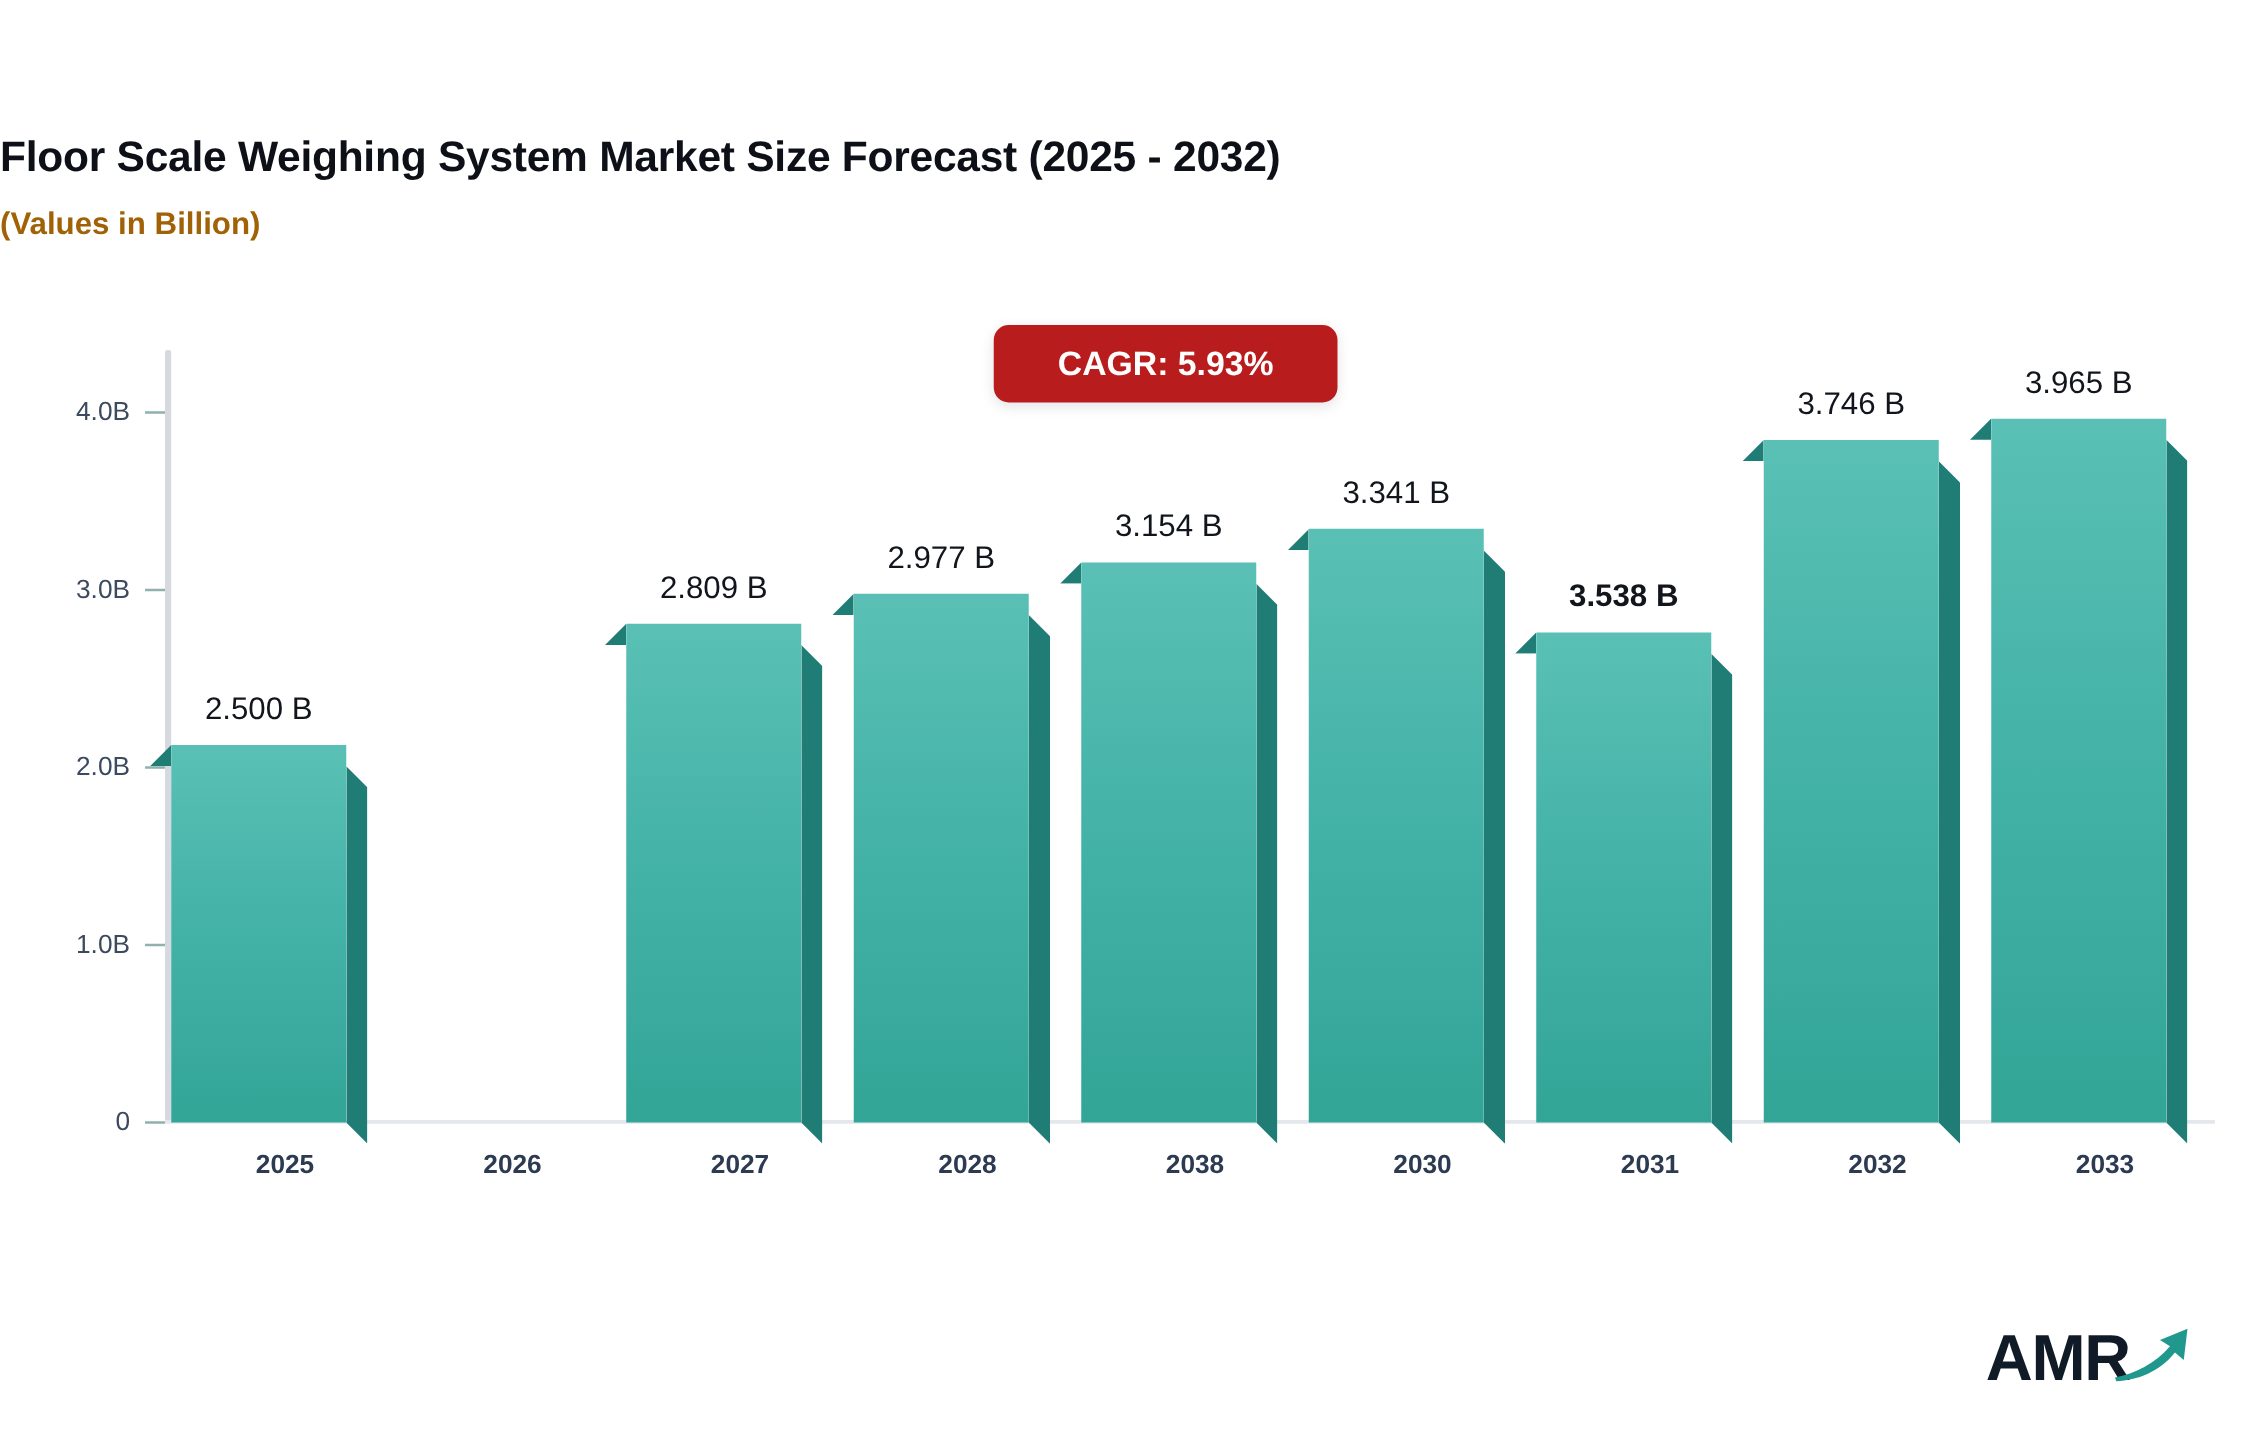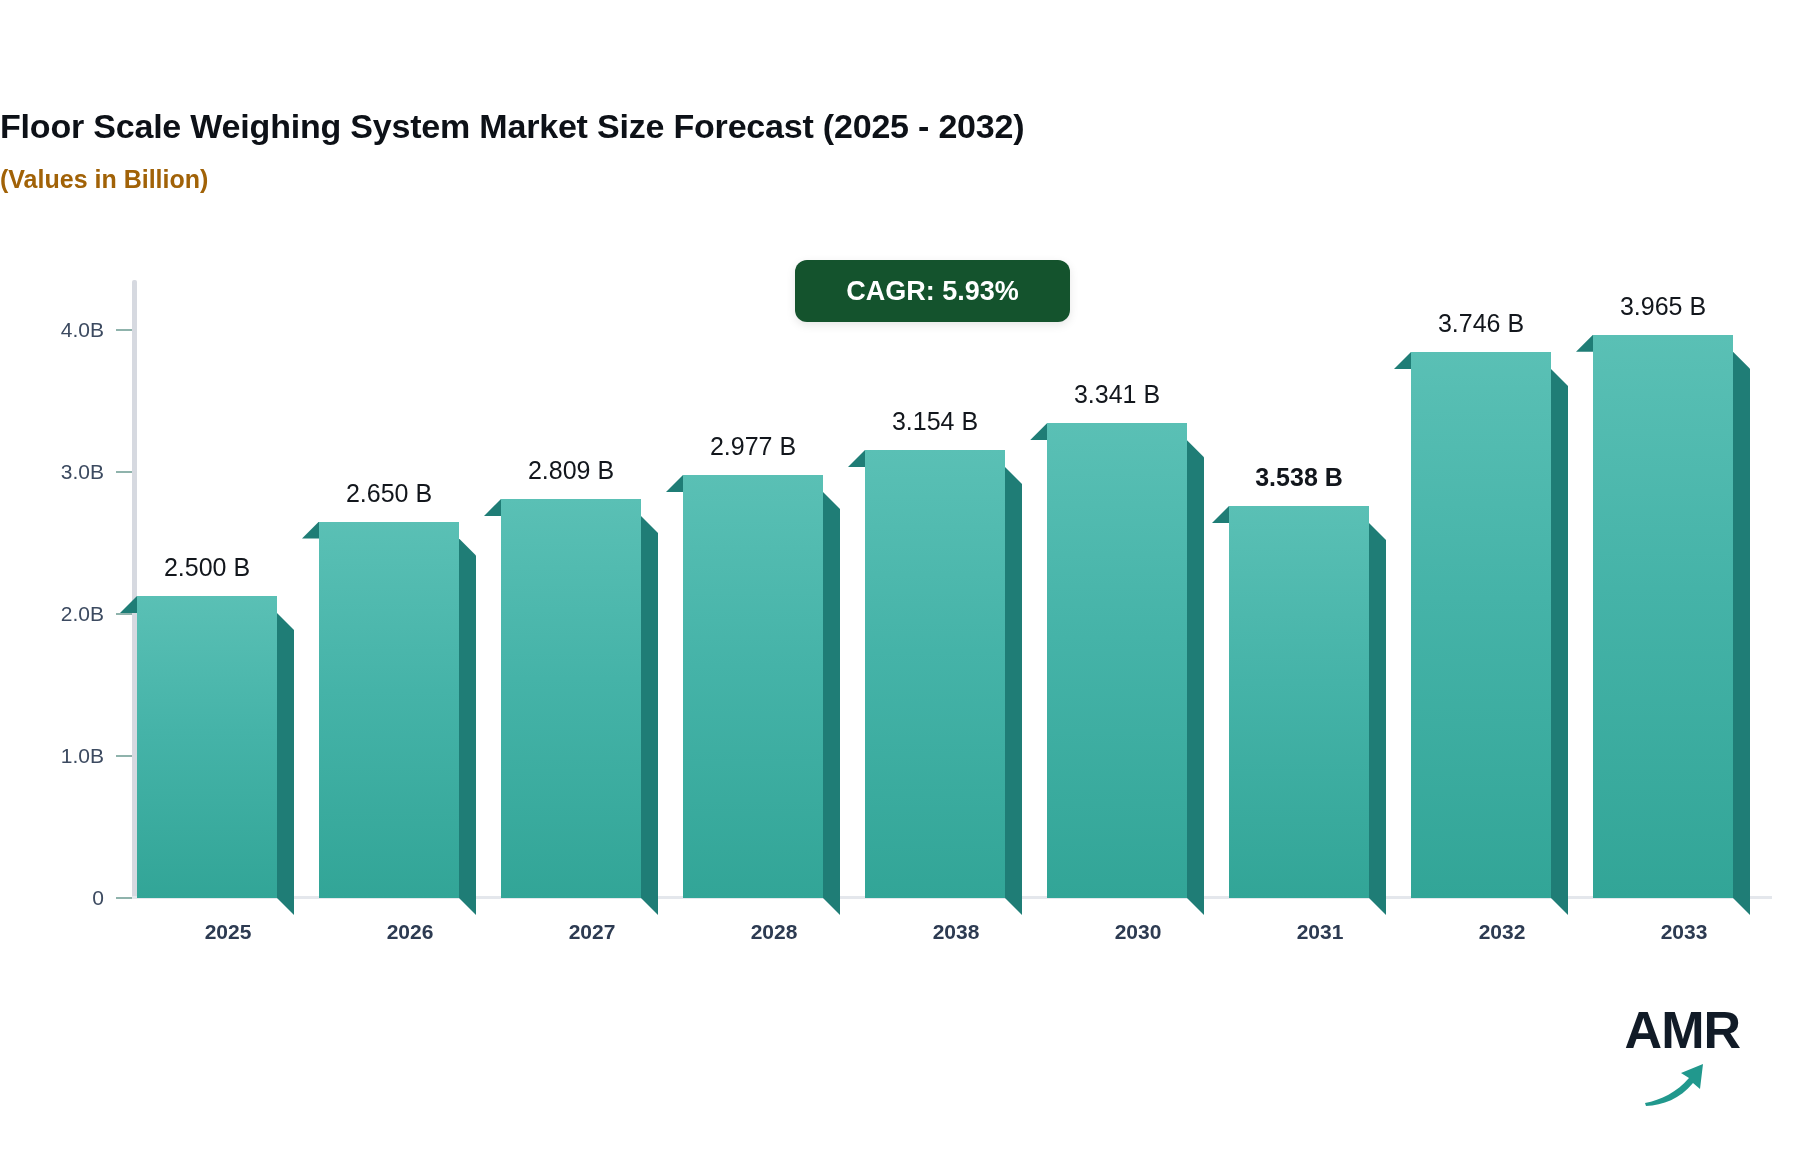--- a/index.html
+++ b/index.html
@@ -36,21 +36,21 @@
     color: #a16207;
   }
 
   
   #cagr-badge {
     position: absolute;
     left: 795px;
     top: 260px;
     width: 275px;
     height: 62px;
-    background: #14532d;
+    background: #b91c1c;
     border-radius: 12px;
     display: flex;
     align-items: center;
     justify-content: center;
     color: #ffffff;
     font-size: 27px;
     font-weight: bold;
     box-shadow: 0 3px 10px rgba(0,0,0,0.10);
     z-index: 6;
   }
@@ -166,25 +166,24 @@
     width: 182px;
     text-align: center;
     font-size: 21px;
     font-weight: bold;
     color: #2d3b52;
   }
 
   
   #amr-logo {
     position: absolute;
-    right: 60px;
+    right: 46px;
     bottom: 38px;
     display: flex;
     align-items: center;
-    flex-direction: column;
   }
   #amr-wordmark {
     font-size: 52px;
     font-weight: bold;
     color: #111b27;
     letter-spacing: -1px;
     line-height: 1;
   }
   #amr-arrow {
     margin-left: -14px;
@@ -232,26 +231,20 @@
       <div class="bar-group" style="left: 0px;">
         <div class="bar-wrap" style="height: 302px;">
           <div class="bar-face"></div>
           <div class="bar-side"></div>
           <div class="bar-wedge"></div>
           <div class="bar-value">2.500 B</div>
         </div>
         <div class="x-label">2025</div>
       </div>
       <div class="bar-group" style="left: 182px;">
-        <div class="bar-wrap" style="height: 376.483px;">
-          <div class="bar-face"></div>
-          <div class="bar-side"></div>
-          <div class="bar-wedge"></div>
-          <div class="bar-value">2.650 B</div>
-        </div>
         <div class="x-label">2026</div>
       </div>
       <div class="bar-group" style="left: 364px;">
         <div class="bar-wrap" style="height: 399.072px;">
           <div class="bar-face"></div>
           <div class="bar-side"></div>
           <div class="bar-wedge"></div>
           <div class="bar-value">2.809 B</div>
         </div>
         <div class="x-label">2027</div>

